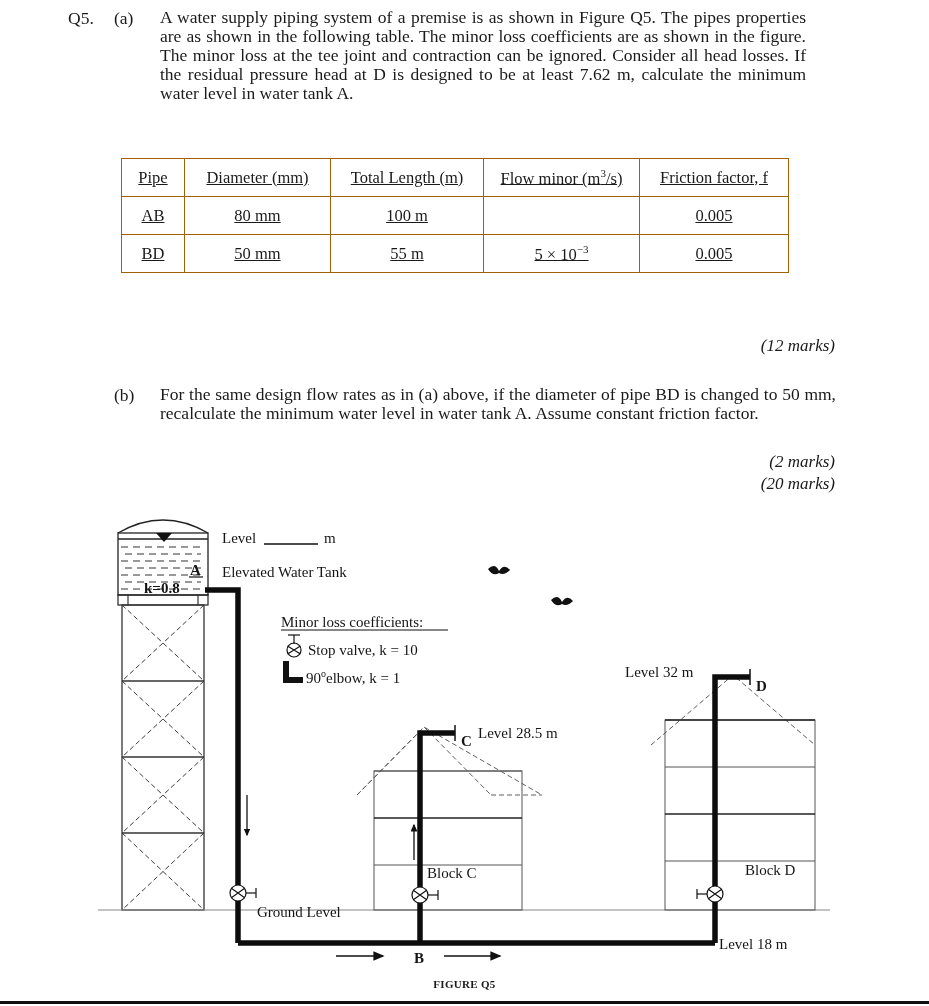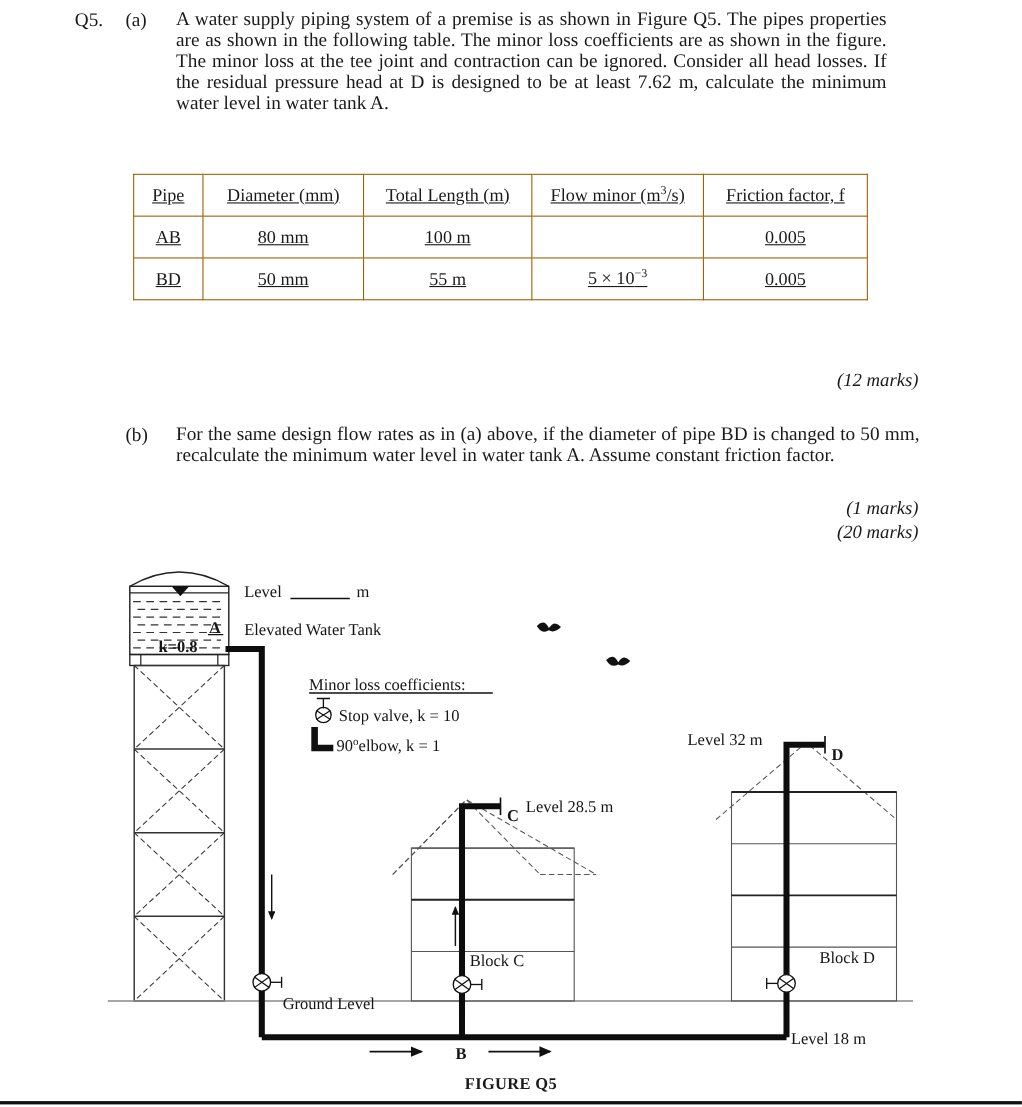--- a/index.html
+++ b/index.html
@@ -90,21 +90,21 @@
     height: 470px;
   }
   #figure svg { display: block; }
 
   .fig-caption {
     position: absolute;
     left: 0;
     top: 978px;
     width: 929px;
     text-align: center;
-    font-size: 15px;
+    font-size: 11px;
     font-weight: bold;
     letter-spacing: 0.3px;
   }
   .bottom-rule {
     position: absolute;
     left: 0;
     top: 1001px;
     width: 929px;
     height: 3px;
     background: #111;
@@ -151,21 +151,21 @@
   </tbody>
 </table>
 
 <div class="marks" id="marks-a">(12 marks)</div>
 
 <div class="qblock" id="q5b">
   <div class="q-letter">(b)</div>
   <div class="q-body">For the same design flow rates as in (a) above, if the diameter of pipe BD is changed to 50 mm, recalculate the minimum water level in water tank A.  Assume constant friction factor.</div>
 </div>
 
-<div class="marks" id="marks-b">(1 marks)</div>
+<div class="marks" id="marks-b">(2 marks)</div>
 <div class="marks" id="marks-total">(20 marks)</div>
 
 <div id="figure">
 <svg width="929" height="470" viewBox="0 0 929 470" xmlns="http://www.w3.org/2000/svg">
 
   <defs>
     <marker id="arrHead" markerWidth="7" markerHeight="7" refX="6" refY="3" orient="auto">
       <path d="M0,0 L7,3 L0,6 z" fill="#111"></path>
     </marker>
     <marker id="arrHeadSm" markerWidth="6" markerHeight="6" refX="5" refY="2.6" orient="auto">

